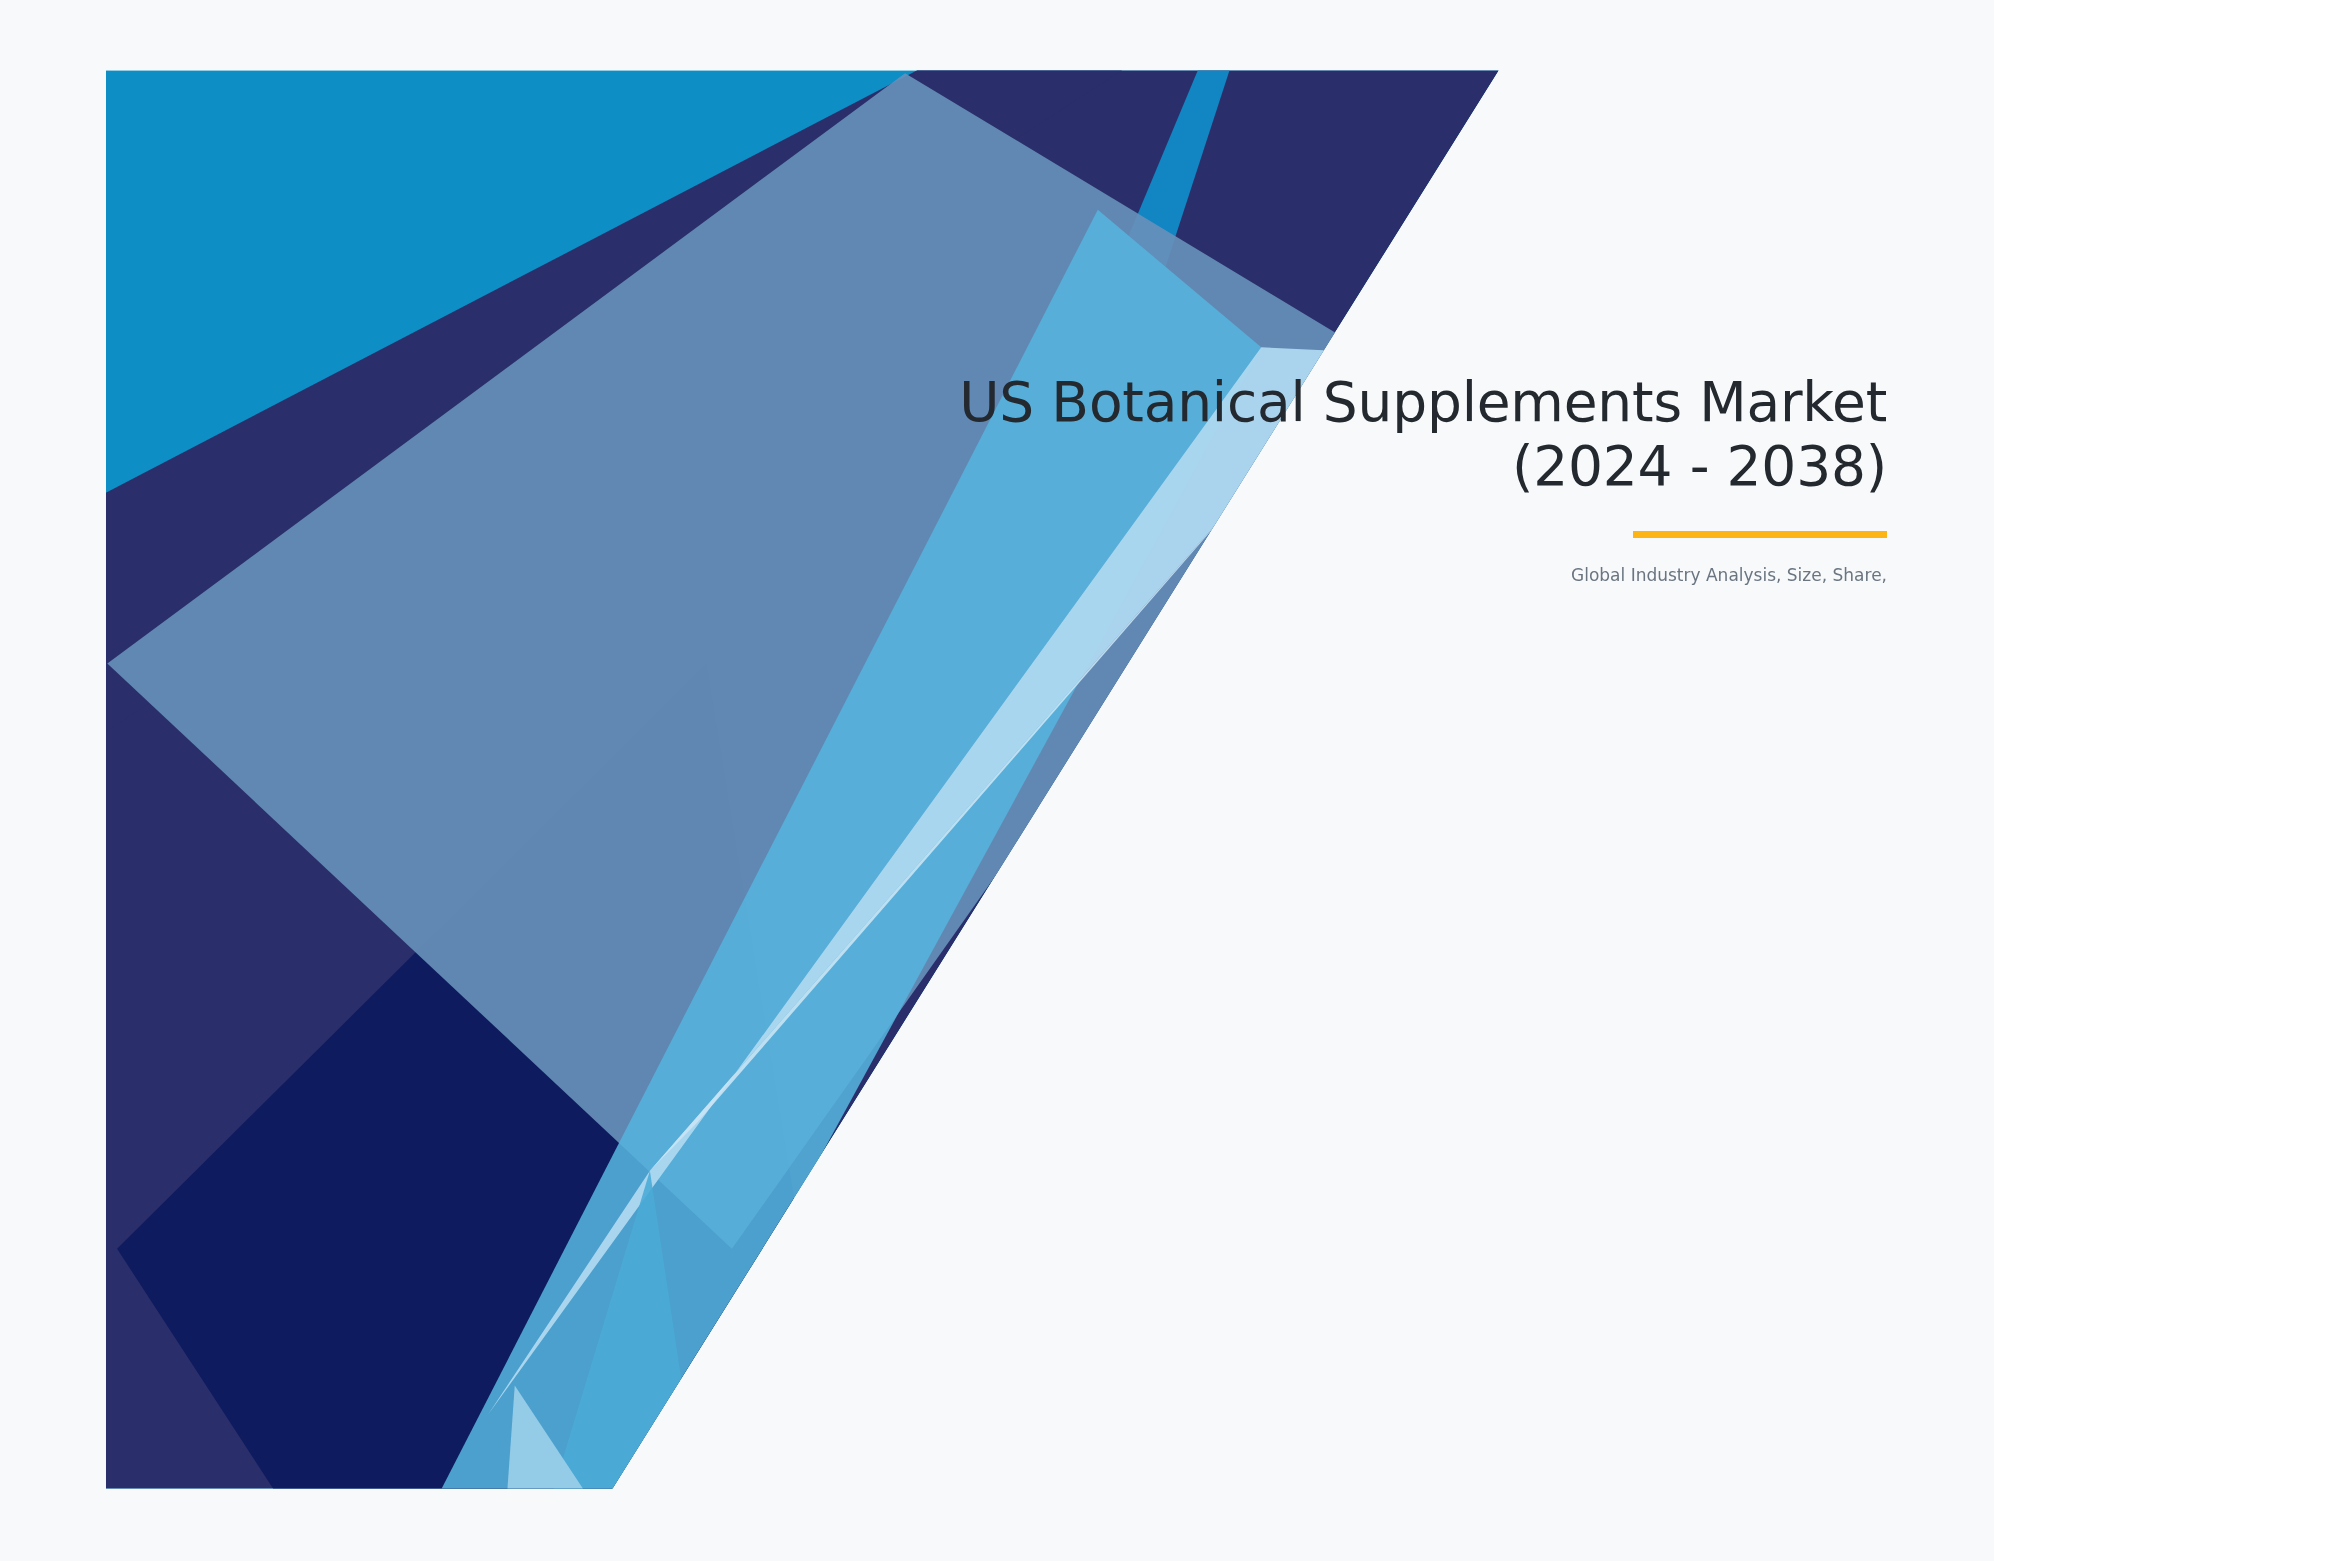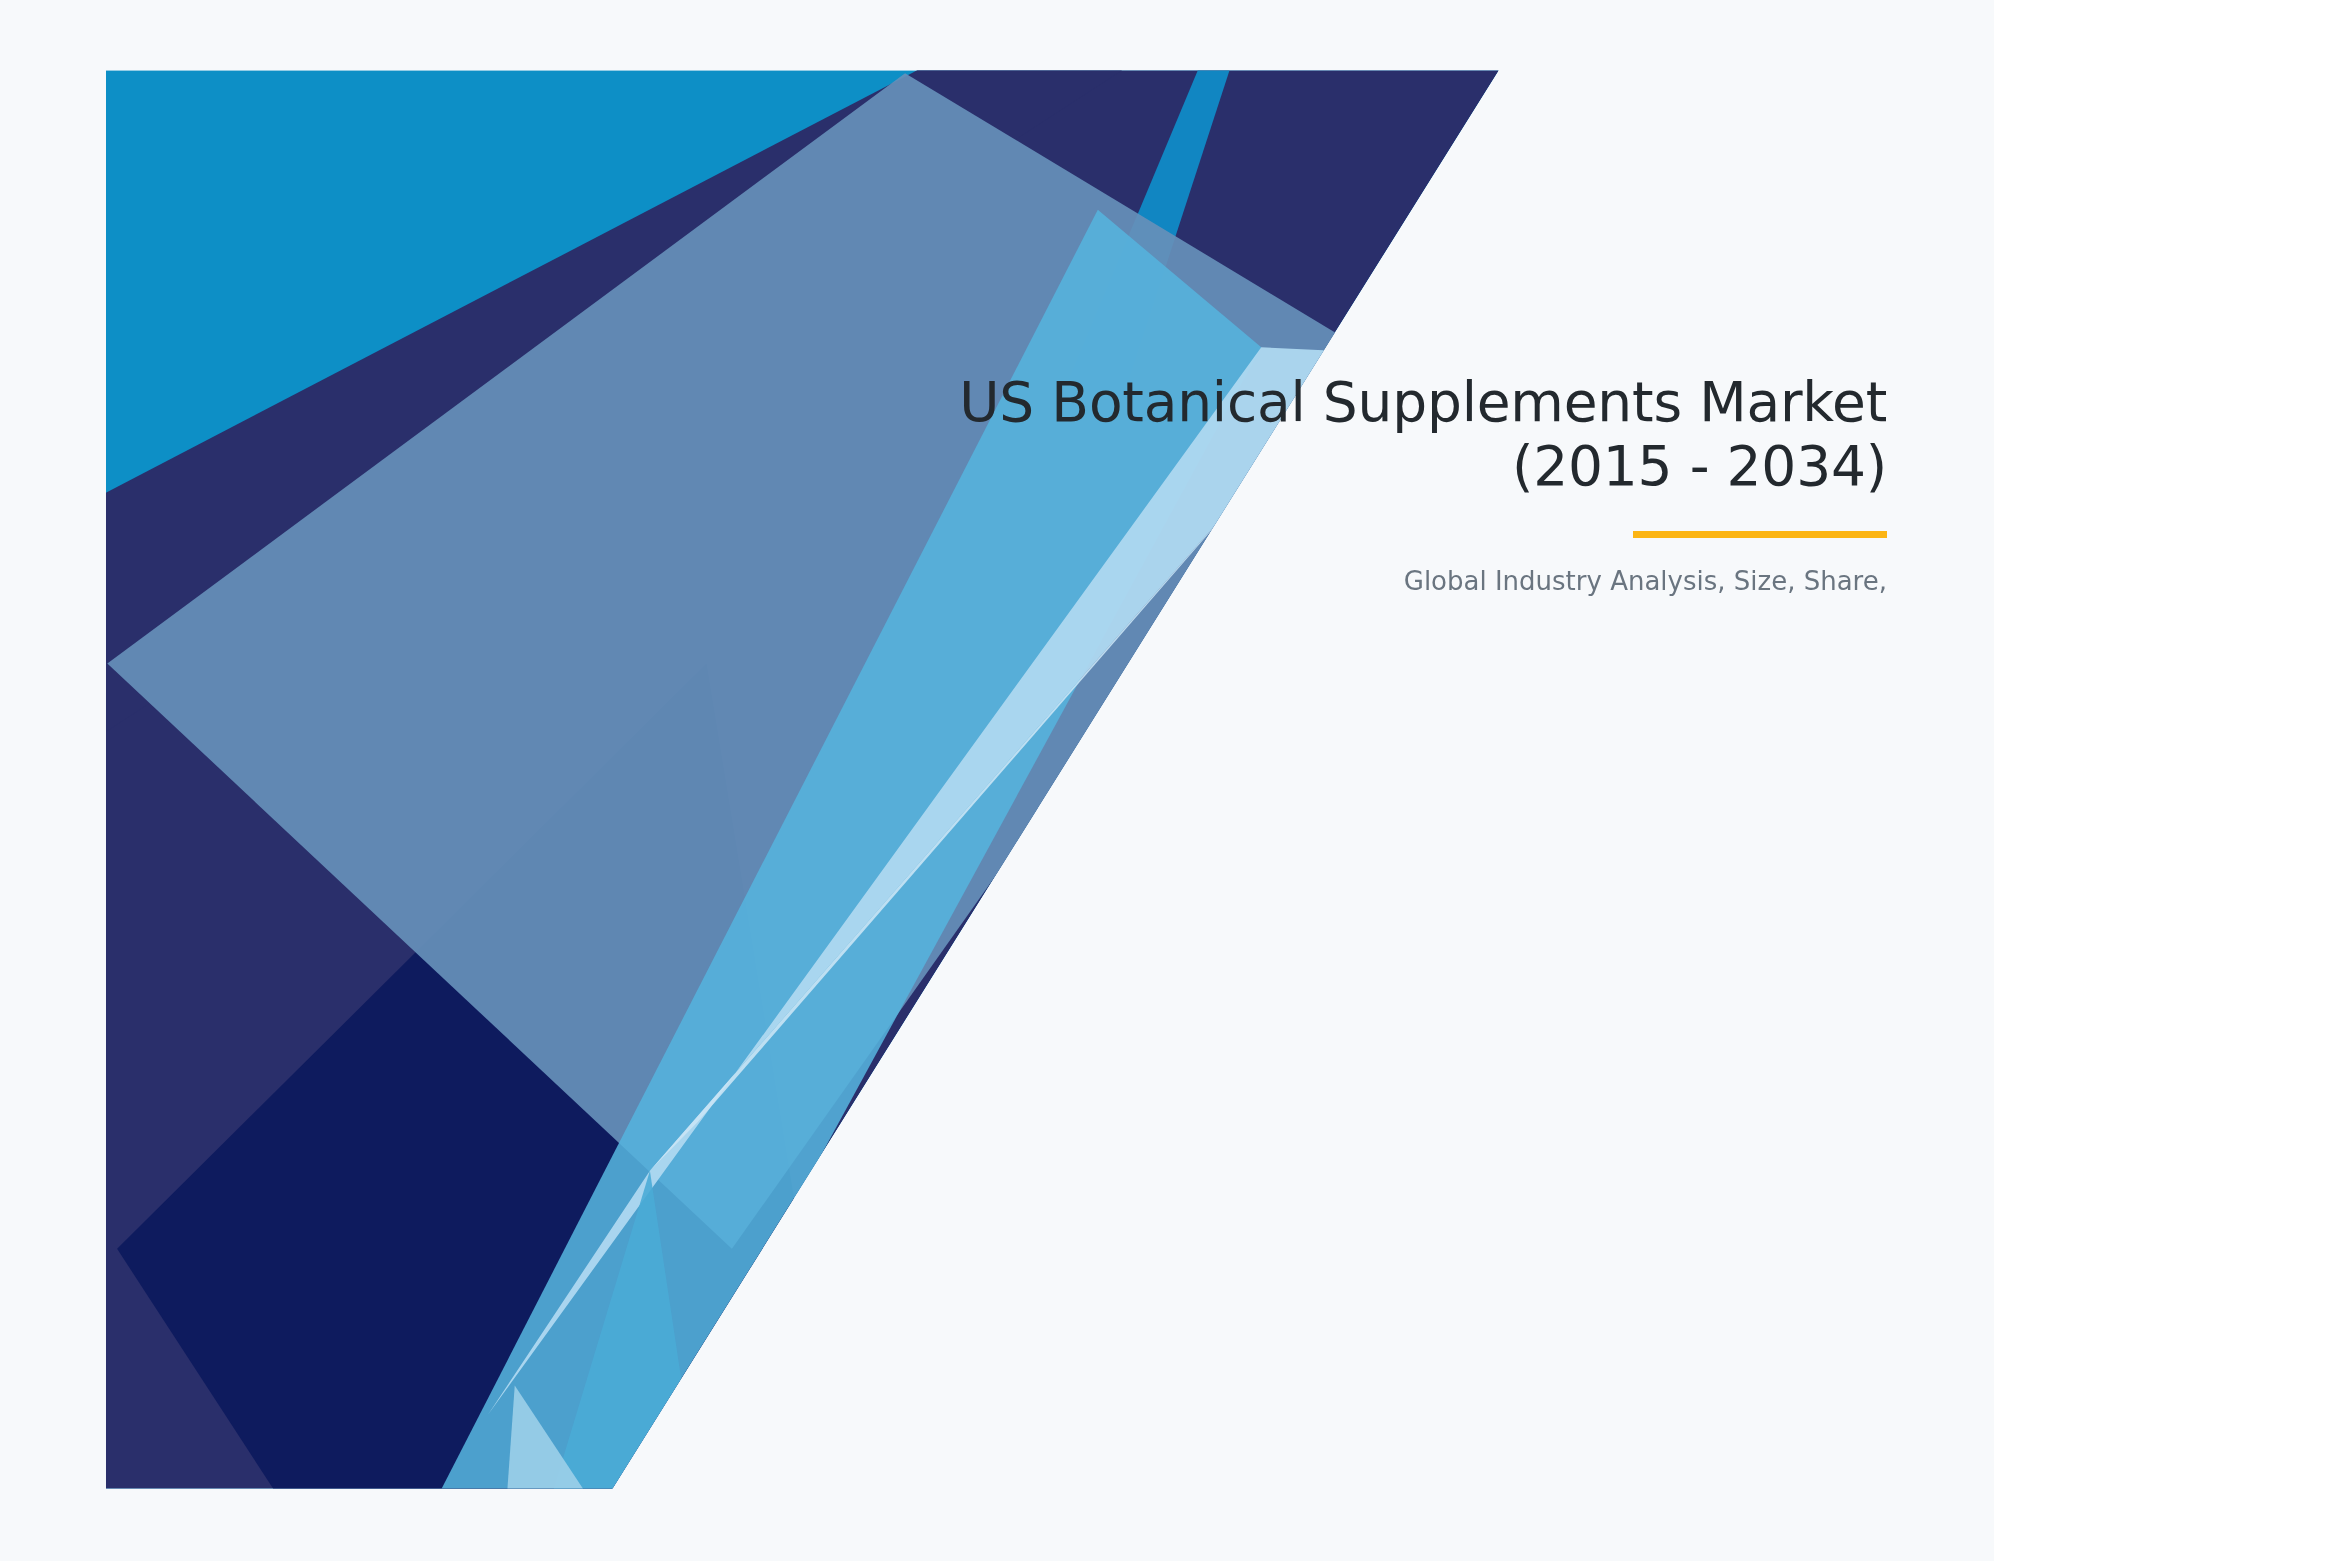--- a/index.html
+++ b/index.html
@@ -59,21 +59,21 @@
     font-weight: 400;
     line-height: 1.16;
     letter-spacing: -0.2px;
     color: #23292e;
     white-space: nowrap;
   }
 
   #subtitle {
     margin-top: 64px;
     font-family: "DejaVu Sans", sans-serif;
-    font-size: 26px;
+    font-size: 17px;
     font-weight: 400;
     line-height: 1.42;
     color: #6a7580;
   }
   .sub-line { display: block; }
 </style>
 </head>
 <body>
 
 <div id="page">
@@ -111,21 +111,21 @@
       <polygon points="1055,2840 1195,3052 1040,3052" fill="#9ccfe9" fill-opacity="0.9"></polygon>
 
     </g>
   </svg>
 
   <div id="text-block">
 
     <div id="title-wrap">
       <div id="accent-bar"></div>
       <span class="title-line">US Botanical Supplements Market</span>
-      <span class="title-line">(2015 - 2034)</span>
+      <span class="title-line">(2024 - 2038)</span>
     </div>
 
     <div id="subtitle">
       <span class="sub-line">Global Industry Analysis, Size, Share,</span>
     </div>
 
   </div>
 
 </div>
 

